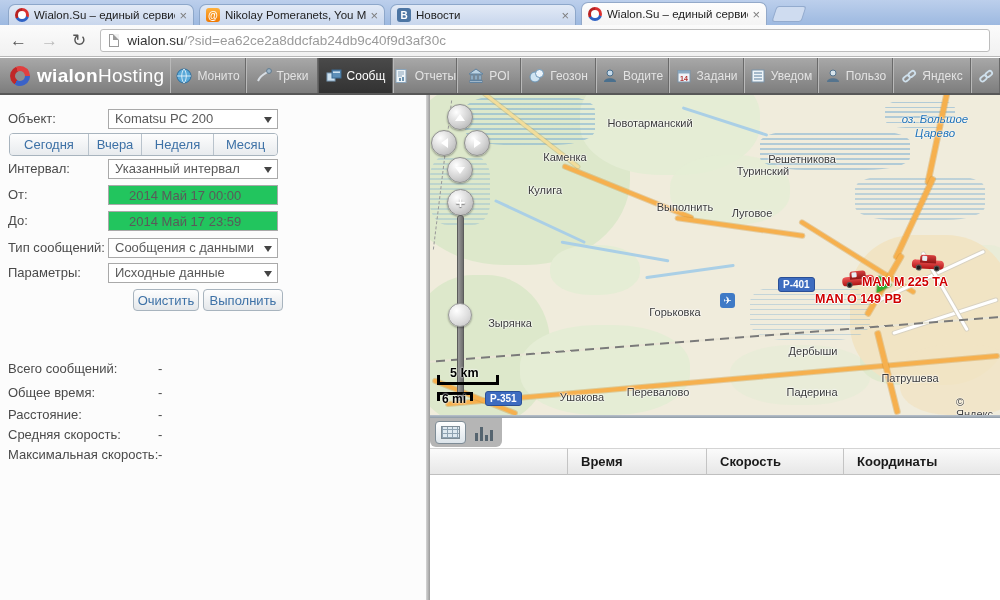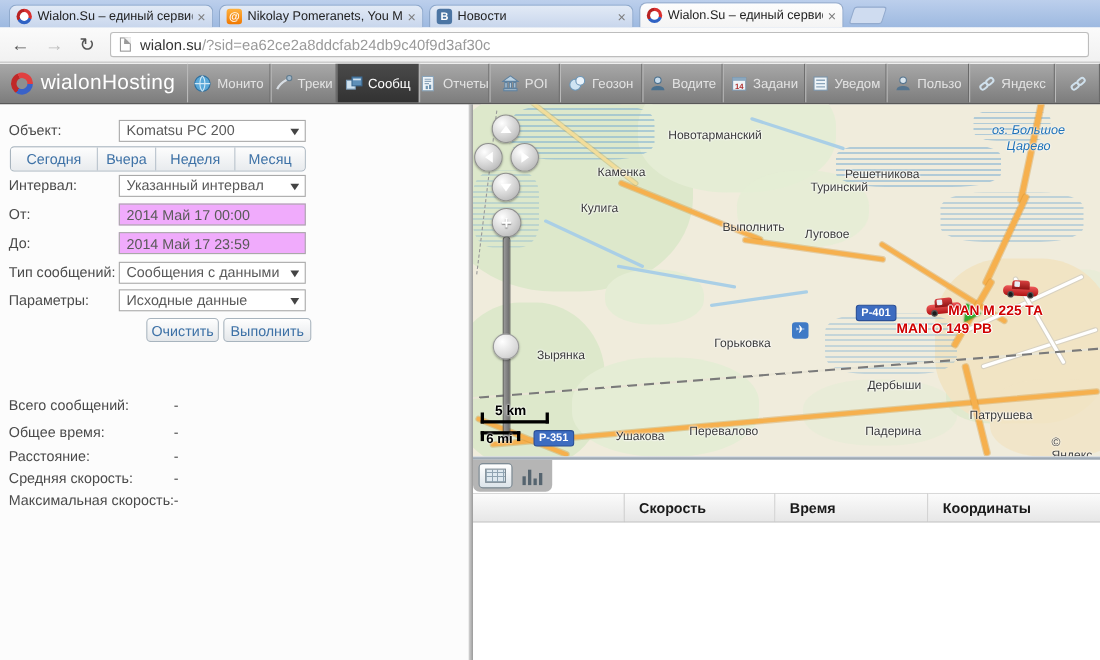--- a/index.html
+++ b/index.html
@@ -37,38 +37,38 @@
   .urlpath{color:#9a9a9a;}
 
   
   #apptoolbar{position:absolute;left:0;top:58px;width:1000px;height:37px;
     background:linear-gradient(#a8a8a8,#7d7d7d);border-bottom:2px solid #585858;display:flex;}
   #logo{width:170px;display:flex;align-items:center;padding-left:10px;}
   .logoswirl{width:20px;height:20px;border-radius:50%;position:relative;margin-right:7px;
     background:conic-gradient(#e04040 0 32%,#3a62c8 32% 66%,#c02828 66% 100%);transform:rotate(-25deg);}
   .logoswirl:after{content:"";position:absolute;left:5px;top:5px;width:10px;height:10px;border-radius:50%;background:#8f8f8f;}
   .logotxt{color:#fff;font-size:19px;letter-spacing:.3px;white-space:nowrap;}
-  .logotxt b{font-weight:normal;}
+  .logotxt b{font-weight:bold;}
   .nav-item{height:35px;display:flex;align-items:center;justify-content:center;gap:5px;
     border-left:1px solid #b9b9b9;border-right:1px solid #6a6a6a;color:#e3e3e3;font-size:12px;
     overflow:hidden;white-space:nowrap;}
   .nav-item.active{background:linear-gradient(#4a4a4a,#323232);color:#fff;border-left-color:#5a5a5a;}
   .nicon{width:16px;height:16px;flex:0 0 auto;}
 
   
   #leftpanel{position:absolute;left:0;top:95px;width:426px;height:505px;background:#fcfcfc;}
   #vdivider{position:absolute;left:426px;top:95px;width:4px;height:505px;
     background:linear-gradient(90deg,#d6d6d6,#9a9a9a);}
   .flabel{position:absolute;left:8px;font-size:13px;color:#4a4a4a;line-height:20px;white-space:nowrap;}
   .fselect{position:absolute;left:108px;width:170px;height:20px;border:1px solid #a9a9a9;background:#fff;
     font-size:13px;color:#5a5a5a;line-height:18px;padding:0 18px 0 6px;white-space:nowrap;overflow:hidden;}
   .fselect .arr{position:absolute;right:5px;top:7px;width:0;height:0;
     border-left:4px solid transparent;border-right:4px solid transparent;border-top:6px solid #444;}
-  .finput{position:absolute;left:108px;width:170px;height:20px;border:1px solid #a9a9a9;background:#f0abfc;
-    font-size:13px;color:#5a5a5a;padding:0 6px;font-family:inherit;}
+  .finput{position:absolute;left:108px;width:170px;height:20px;border:1px solid #a9a9a9;background:#22c55e;
+    font-size:13px;color:#5a5a5a;padding:0 20px;font-family:inherit;}
   #quickrow{position:absolute;left:9px;top:38px;width:269px;height:23px;display:flex;
     border:1px solid #a8b4be;border-radius:4px;overflow:hidden;background:linear-gradient(#fefefe,#e6e9ec);}
   .qbtn{border-left:1px solid #b9c3cc;display:flex;align-items:center;justify-content:center;
     font-size:13px;color:#3d71a6;background:linear-gradient(#fdfdfd,#e8ebee);}
   .qbtn:first-child{border-left:none;}
   .abtn{position:absolute;height:22px;border:1px solid #a8b4be;border-radius:4px;
     background:linear-gradient(#fefefe,#e4e7ea);color:#3d71a6;font-size:13px;
     display:flex;align-items:center;justify-content:center;}
   #statsbar{position:absolute;left:0;top:228px;width:426px;height:24px;background:#9c9c9c;
     color:#fff;font-weight:bold;font-size:13px;text-align:center;line-height:24px;}
@@ -194,21 +194,21 @@
     <span class="logoswirl"></span>
     <span class="logotxt"><b>wialon</b><span>Hosting</span></span>
   </div>
   <div class="nav-item" style="width:76px">
     <span class="nicon"><svg viewBox="0 0 16 16" width="16" height="16">
           <circle cx="8" cy="8" r="7" fill="#59a8d8" stroke="#2e6f9e"></circle>
           <path d="M1 8h14 M8 1c3 3 3 11 0 14 M8 1c-3 3-3 11 0 14" stroke="#e8f4fb" stroke-width="1" fill="none" opacity=".85"></path>
         </svg></span>
     <span>Монито</span>
   </div>
-  <div class="nav-item" style="width:60px">
+  <div class="nav-item" style="width:72px">
     <span class="nicon"><svg viewBox="0 0 16 16" width="16" height="16">
           <path d="M2 13 C5 6,11 5,13 3" stroke="#d8dee4" stroke-width="2" fill="none"></path>
           <circle cx="13" cy="3" r="2.4" fill="#9fb6c8" stroke="#5f7a8e"></circle>
         </svg></span>
     <span>Треки</span>
   </div>
   <div class="nav-item active" style="width:75px">
     <span class="nicon"><svg viewBox="0 0 16 16" width="16" height="16">
           <rect x="1" y="5" width="8" height="8" fill="#cfe2f0" stroke="#7b9cb8"></rect>
           <rect x="6" y="2" width="9" height="8" fill="#5e8fb8" stroke="#3c6a92"></rect>
@@ -452,18 +452,18 @@
       </div>
     <div id="chartbtn">
         <i style="height:8px"></i>
         <i style="height:14px"></i>
         <i style="height:6px"></i>
         <i style="height:11px"></i>
       </div>
   </div>
   <div id="tableheader">
     <div class="hc" style="width:138px"></div>
+    <div class="hc" style="width:139px">Время</div>
     <div class="hc" style="width:137px">Скорость</div>
-    <div class="hc" style="width:139px">Время</div>
     <div class="hc" style="flex:1;border-right:none">Координаты</div>
   </div>
   <div style="height:125px;background:#fff"></div>
 </div>
 
 </body></html>

